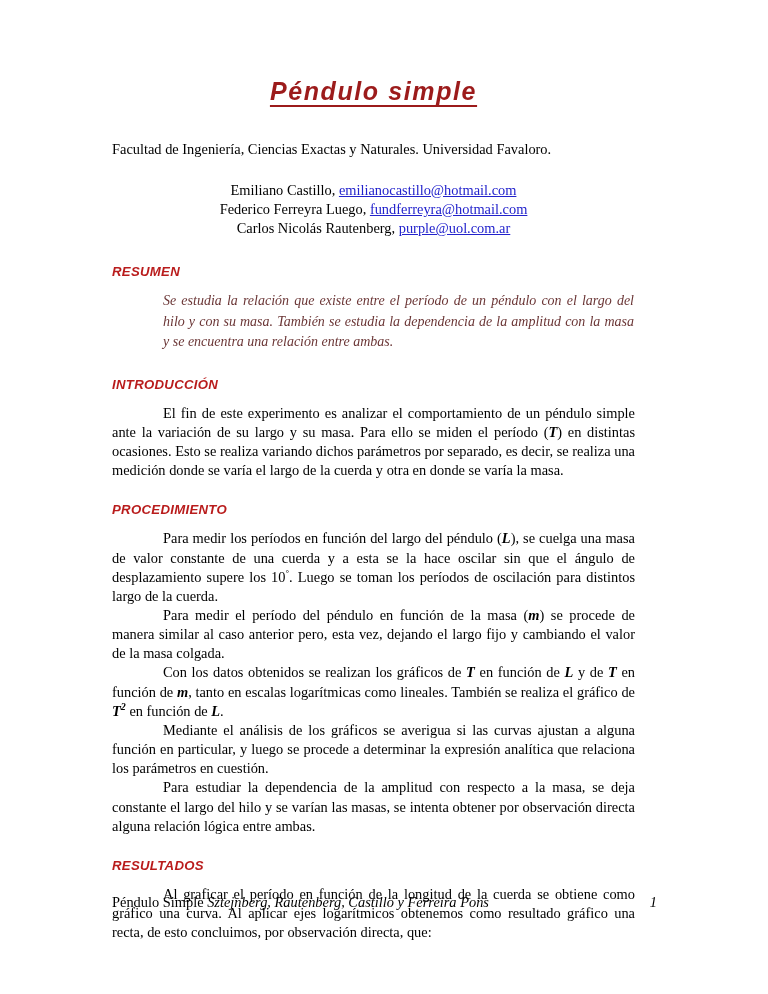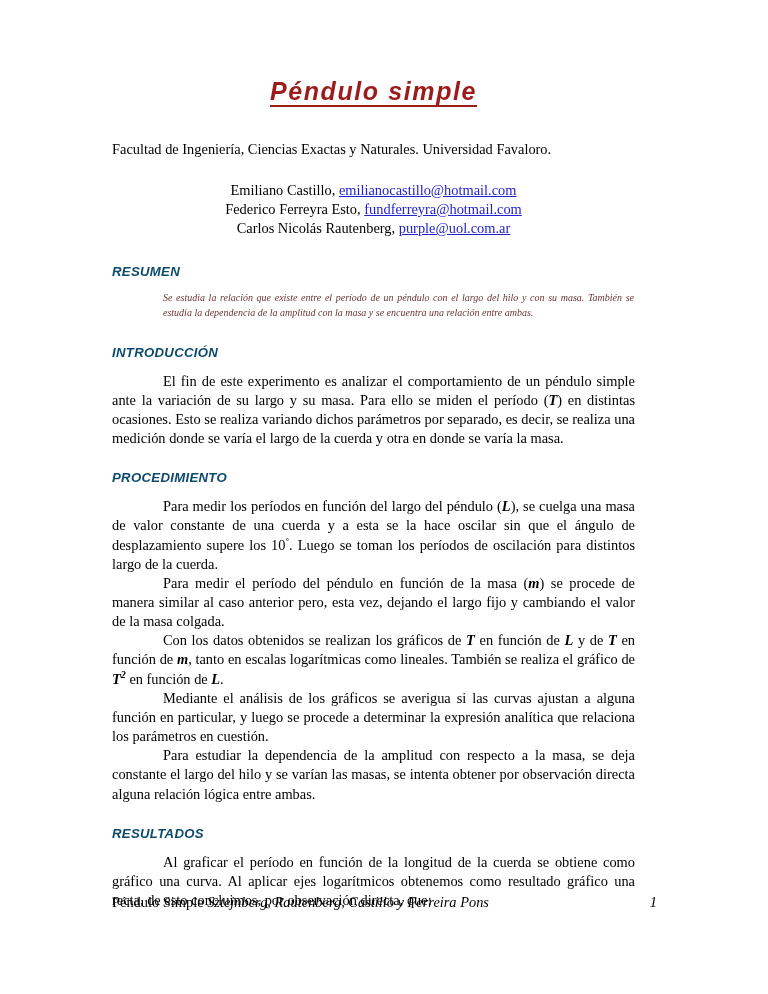--- a/index.html
+++ b/index.html
@@ -67,34 +67,34 @@
     text-decoration: underline;
   }
 
   
   .section-heading {
     font-family: "Liberation Sans", "DejaVu Sans", sans-serif;
     font-style: italic;
     font-weight: bold;
     font-size: 13.2px;
     letter-spacing: 0.3px;
-    color: #0c4a6e;
+    color: #b91c1c;
     margin: 0 0 12px 0;
   }
 
   
   .abstract {
     margin: 0 0 24px 0;
     padding-left: 51px;
     padding-right: 1px;
   }
   .abstract p {
     margin: 0;
     font-style: italic;
-    font-size: 10px;
+    font-size: 14px;
     line-height: 1.46;
     text-align: justify;
     color: #6b3636;
   }
 
   
   .body-block { margin: 0 0 22px 0; }
   .body-block p {
     margin: 0;
     font-size: 14.4px;
@@ -144,21 +144,21 @@
     <h1 class="doc-title">Péndulo simple</h1>
 
     <p class="affiliation">Facultad de Ingeniería, Ciencias Exactas y Naturales. Universidad Favaloro.</p>
 
     <div class="authors">
       <div class="author-line">
         <span>Emiliano Castillo,</span>
         <a class="email-link" href="#">emilianocastillo@hotmail.com</a>
       </div>
       <div class="author-line">
-        <span>Federico Ferreyra Esto,</span>
+        <span>Federico Ferreyra Luego,</span>
         <a class="email-link" href="#">fundferreyra@hotmail.com</a>
       </div>
       <div class="author-line">
         <span>Carlos Nicolás Rautenberg,</span>
         <a class="email-link" href="#">purple@uol.com.ar</a>
       </div>
     </div>
 
     <h2 class="section-heading">RESUMEN</h2>
     <div class="abstract">

